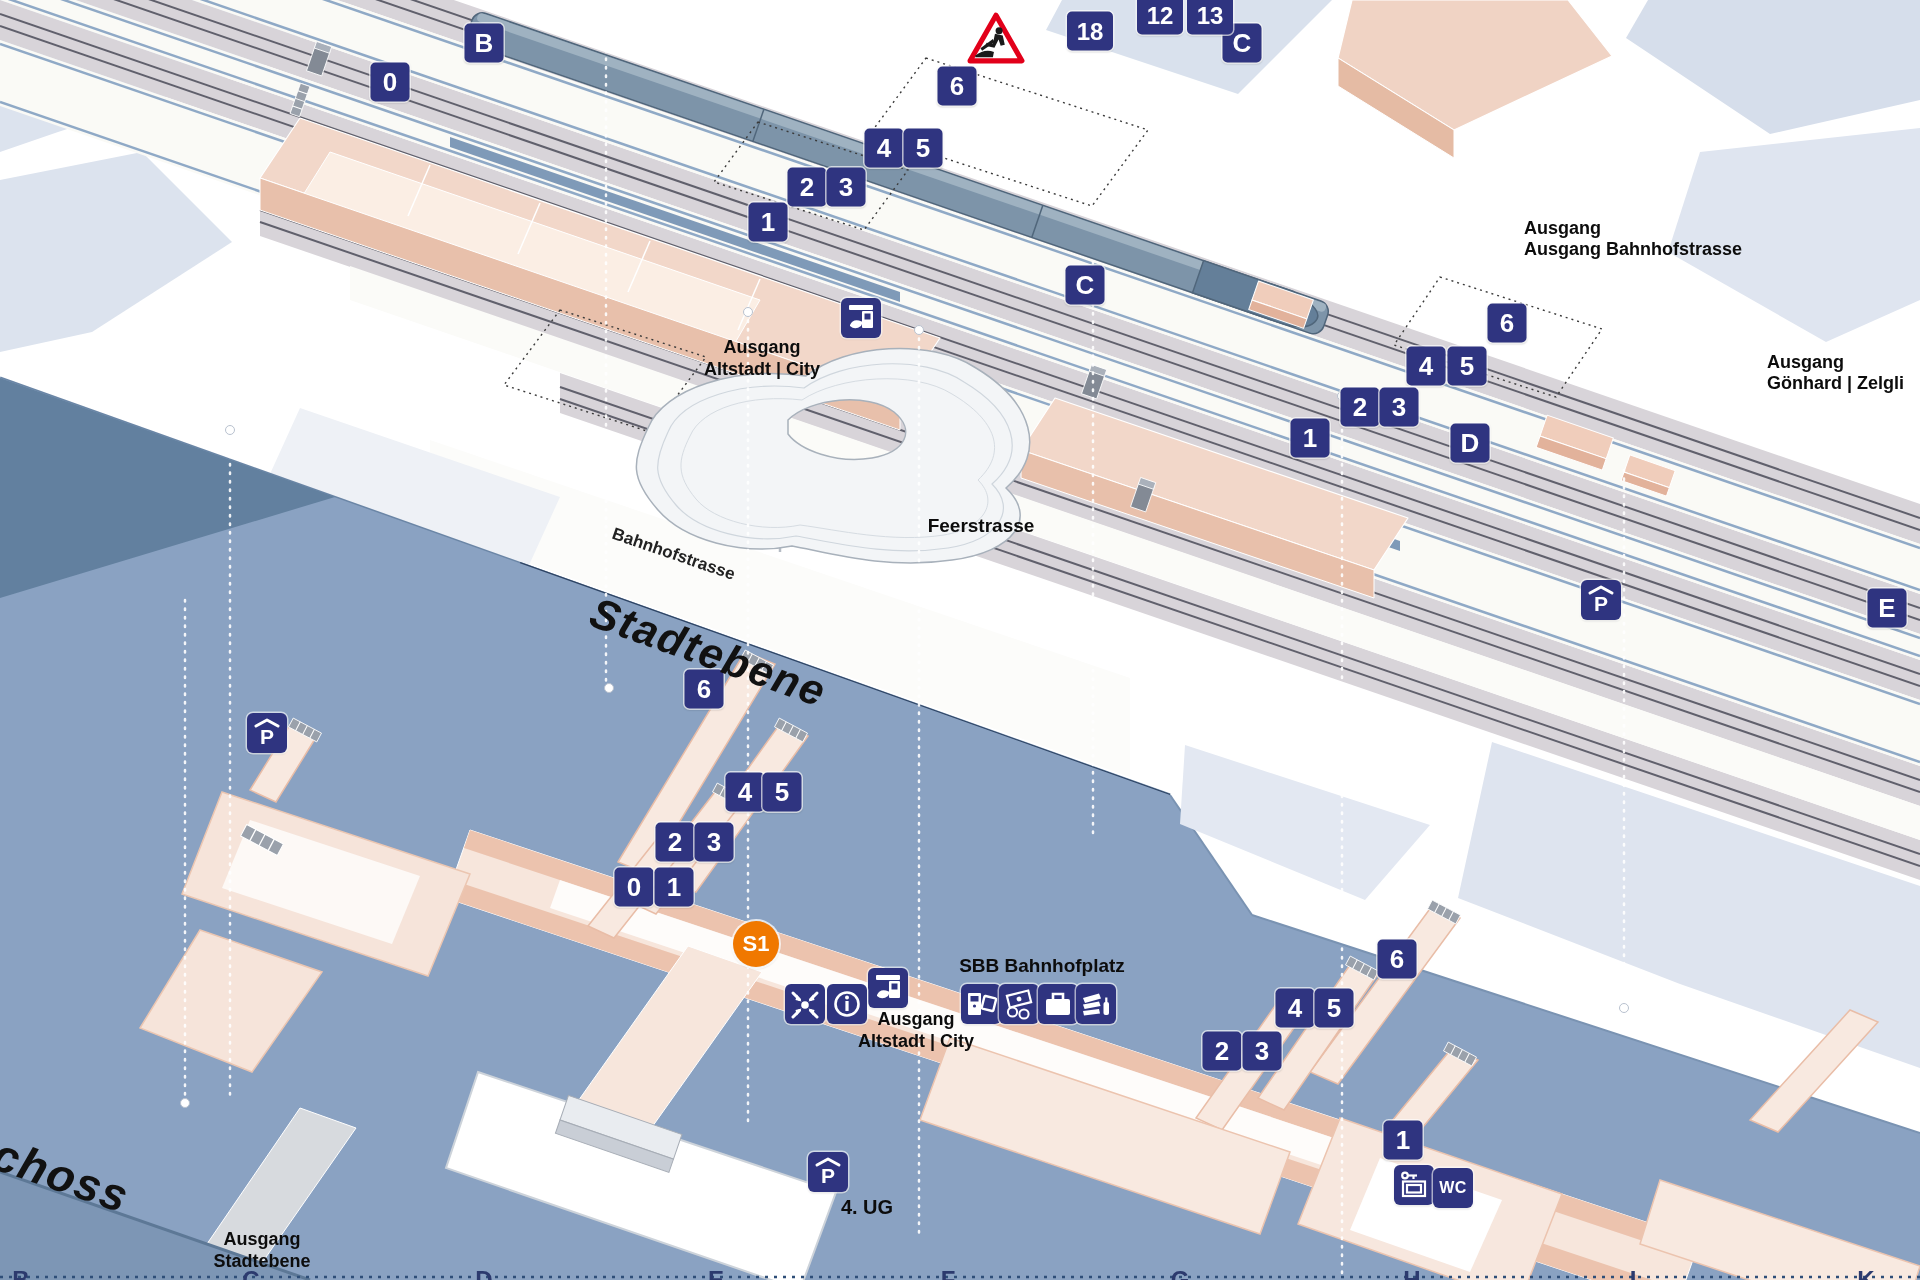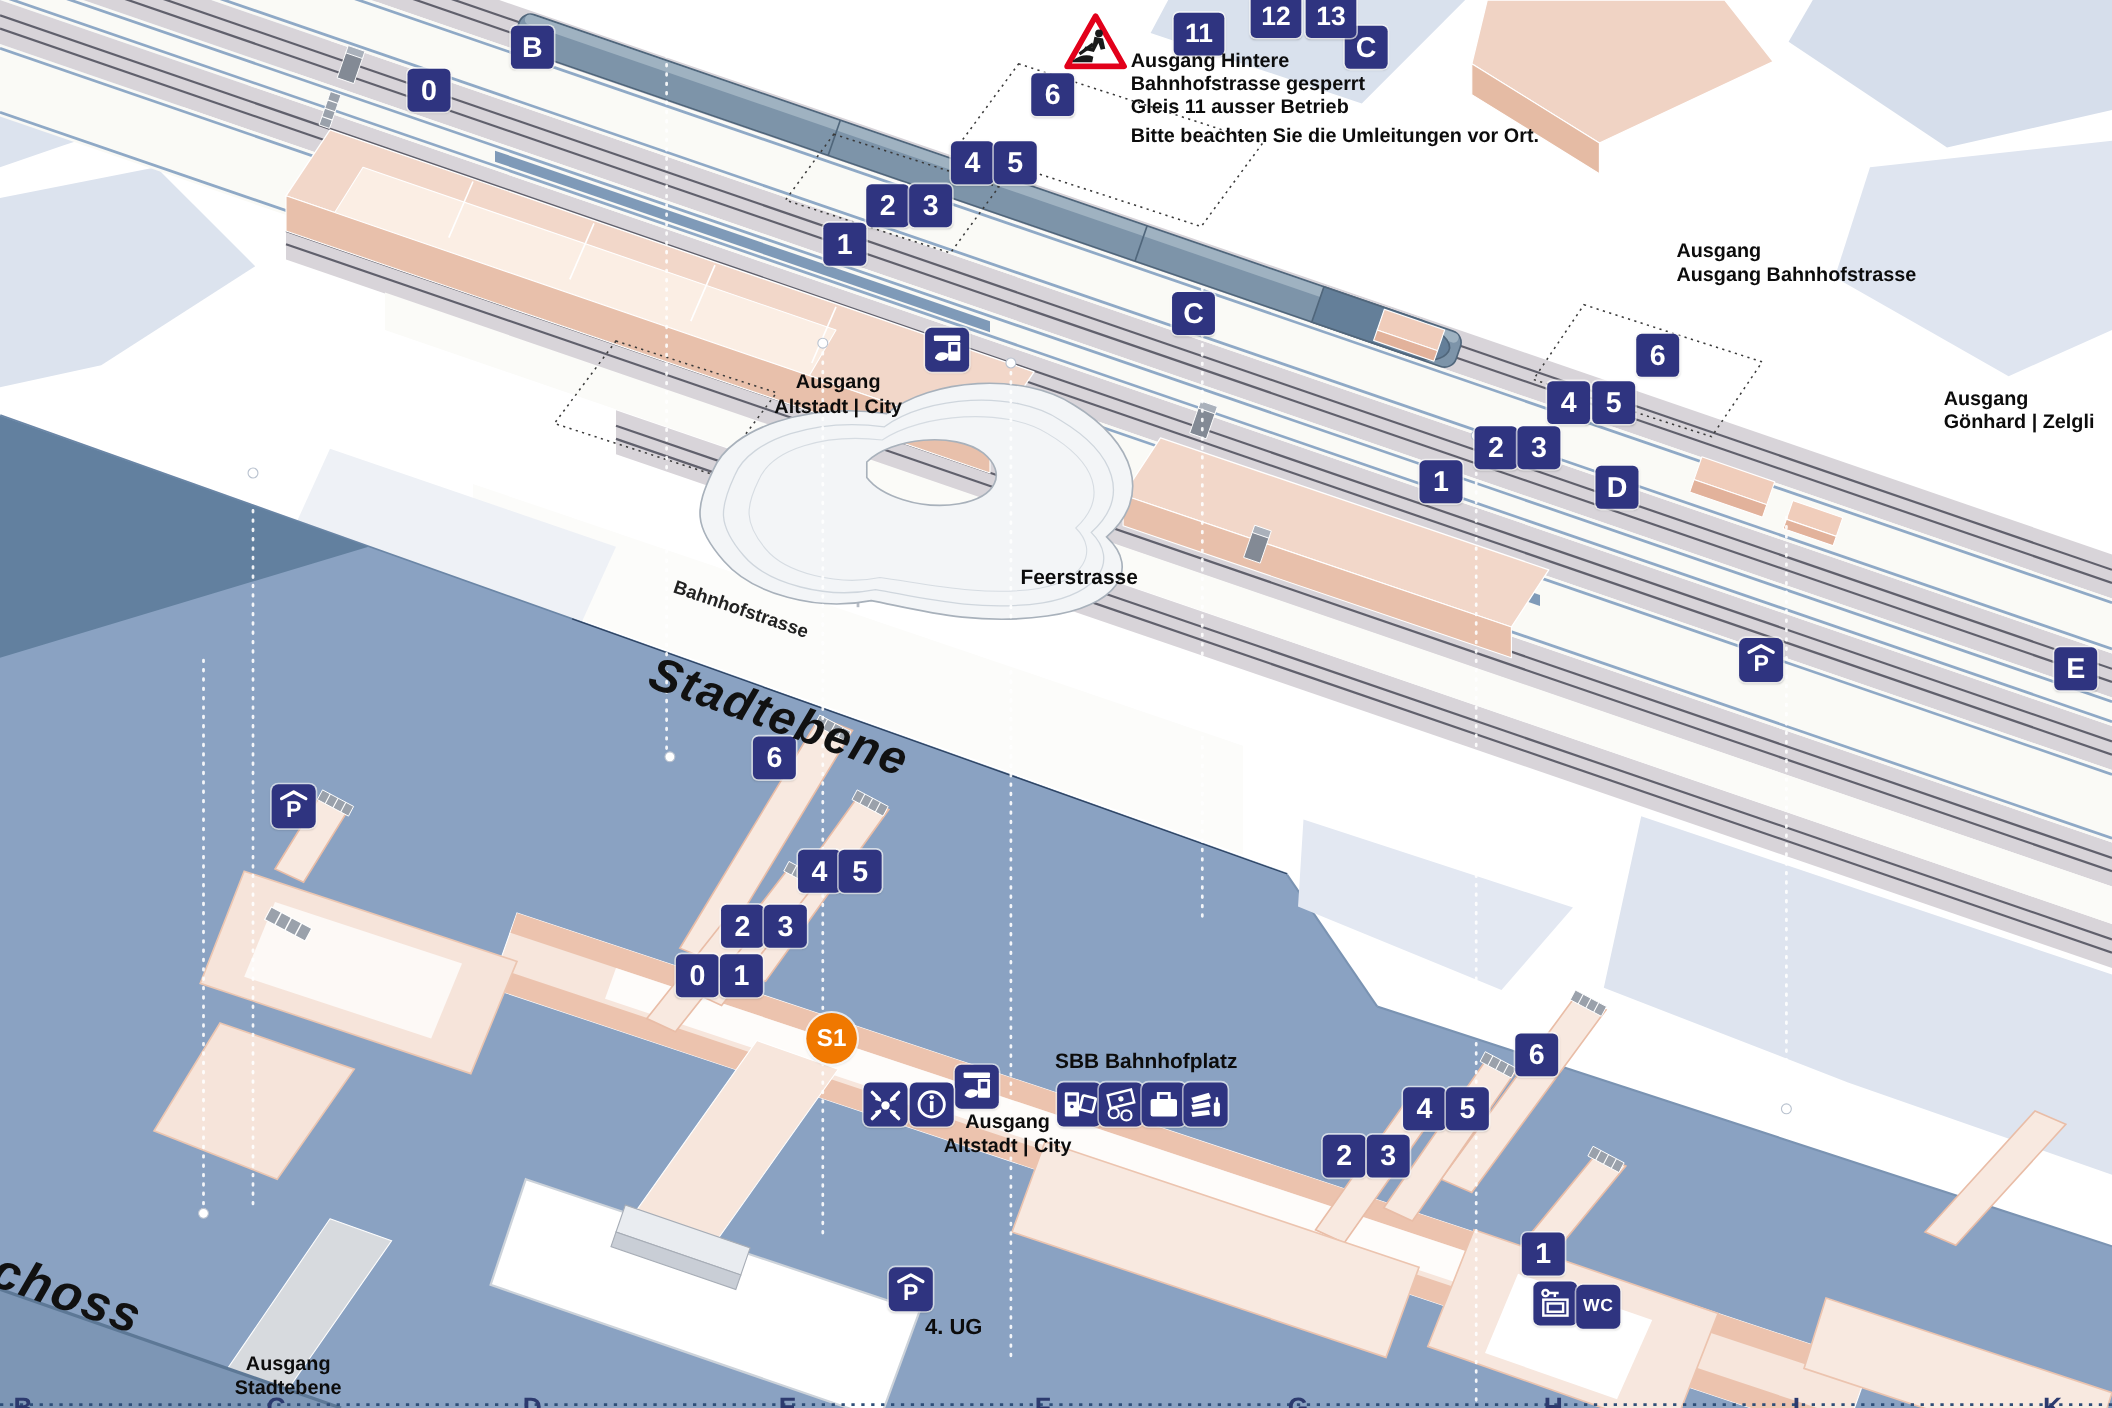--- a/index.html
+++ b/index.html
@@ -260,21 +260,21 @@
   <div class="bdg" style="left:1470px;top:443px">D</div>
   <div class="bdg" style="left:1887px;top:608px">E</div>
 
   <div class="bdg" style="left:390px;top:82px">0</div>
   <div class="bdg" style="left:957px;top:86px">6</div>
   <div class="bdg" style="left:884px;top:148px">4</div>
   <div class="bdg" style="left:923px;top:148px">5</div>
   <div class="bdg" style="left:807px;top:187px">2</div>
   <div class="bdg" style="left:846px;top:187px">3</div>
   <div class="bdg" style="left:768px;top:222px">1</div>
-  <div class="bdg wide" style="left:1090px;top:31px">11</div>
+  <div class="bdg wide" style="left:1090px;top:31px">18</div>
   <div class="bdg wide" style="left:1160px;top:15px">12</div>
   <div class="bdg wide" style="left:1210px;top:15px">13</div>
   <div class="bdg" style="left:1507px;top:323px">6</div>
   <div class="bdg" style="left:1426px;top:366px">4</div>
   <div class="bdg" style="left:1467px;top:366px">5</div>
   <div class="bdg" style="left:1360px;top:407px">2</div>
   <div class="bdg" style="left:1399px;top:407px">3</div>
   <div class="bdg" style="left:1310px;top:438px">1</div>
 
   <div class="bdg" style="left:704px;top:689px">6</div>
@@ -305,26 +305,20 @@
     <svg width="58" height="52" viewBox="0 0 56 50">
       <path d="M28,3 L53,47 L3,47 Z" fill="#fff" stroke="#e2001a" stroke-width="5" stroke-linejoin="round"></path>
       <g fill="#1a1a1a">
         <circle cx="31" cy="18" r="3.4"></circle>
         <path d="M27,21 l7.5,1.5 2,9 -4,1 -2,-6 -4,8 -9,-2 1.5,-3 6,1 z"></path>
         <path d="M25,26 L13,35 l1.6,2.2 12,-8 z"></path>
         <path d="M8,42 q9,-7 18,-3.5 l-1,5 -17,0 z"></path>
       </g>
     </svg>
   </div>
-  <div class="lbl block" style="left:1028px;top:45px">
-    <div>Ausgang Hintere</div>
-    <div>Bahnhofstrasse gesperrt</div>
-    <div>Gleis 11 ausser Betrieb</div>
-    <div style="margin-top:5px">Bitte beachten Sie die Umleitungen vor Ort.</div>
-  </div>
 
   <div class="lbl block" style="left:1524px;top:218px">
     <div>Ausgang</div>
     <div>Ausgang Bahnhofstrasse</div>
   </div>
   <div class="lbl block" style="left:1767px;top:352px">
     <div>Ausgang</div>
     <div>Gönhard | Zelgli</div>
   </div>
   <div class="lbl center" style="left:762px;top:336px">

